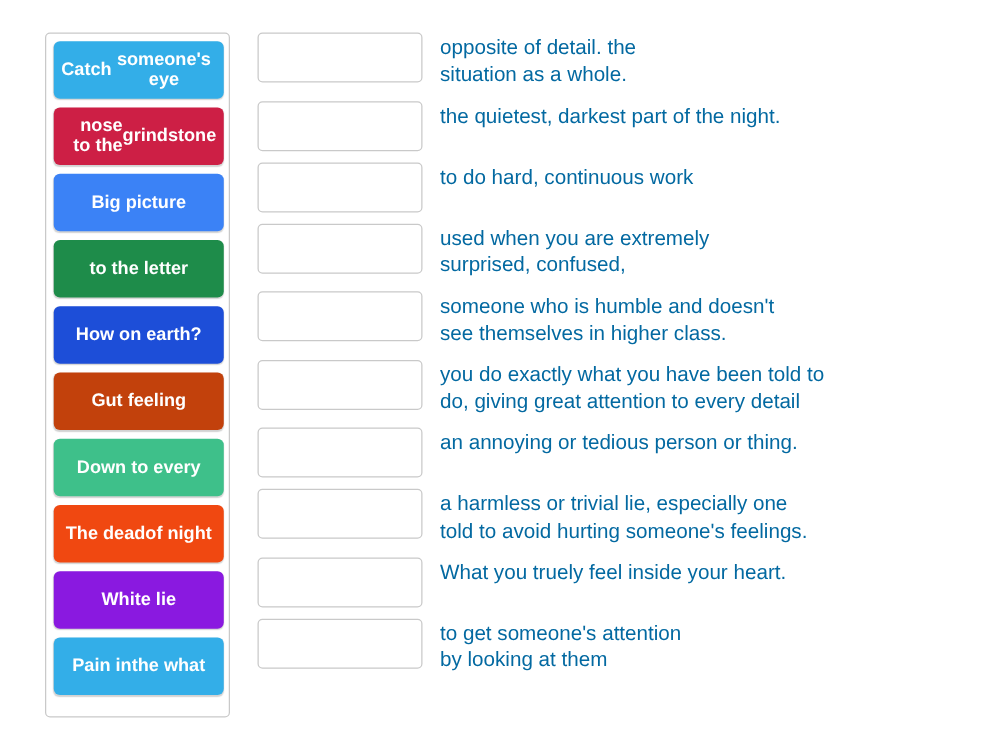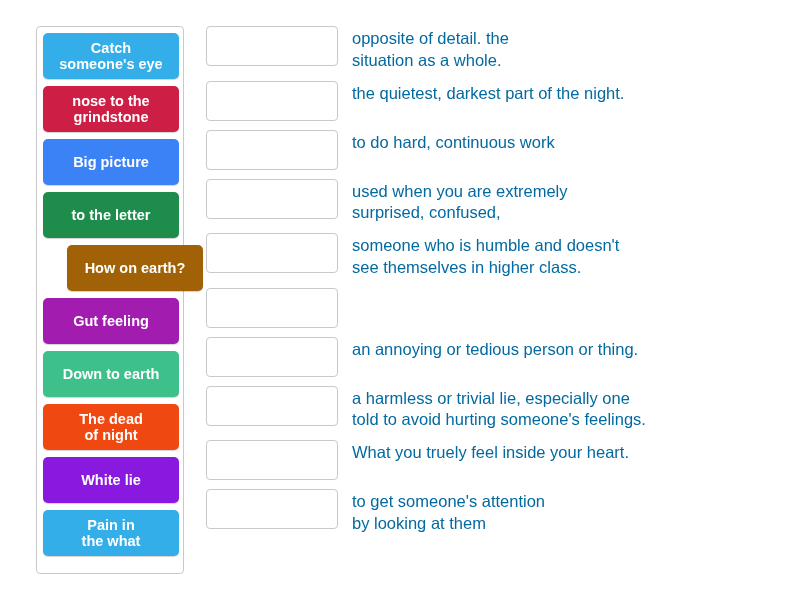--- a/index.html
+++ b/index.html
@@ -44,21 +44,20 @@
     line-height: 1.12;
     display: flex;
     align-items: center;
     justify-content: center;
     text-align: center;
     box-sizing: border-box;
     padding: 2px 6px;
     cursor: move;
     user-select: none;
     box-shadow: 0 1px 1px rgba(0,0,0,0.18);
-    flex-direction: column;
   }
 
   .tile span { display: block; }
 
   
   .rows {
     position: absolute;
     left: 206px;
     top: 26px;
     width: 560px;
@@ -105,28 +104,28 @@
       <div class="tile" style="background: rgb(205, 31, 69); text-align: right;">
         <span>nose to the</span>
         <span>grindstone</span>
       </div>
       <div class="tile" style="background: #3b82f6;">
         <span>Big picture</span>
       </div>
       <div class="tile" style="background: rgb(30, 140, 74);">
         <span>to the letter</span>
       </div>
-      <div class="tile" style="background: #a16207; margin-left: 24px;">
+      <div class="tile" style="background: #1d4ed8;">
         <span>How on earth?</span>
       </div>
-      <div class="tile" style="background: #a21caf; align-items: center;">
+      <div class="tile" style="background: #c2410c; align-items: center;">
         <span>Gut feeling</span>
       </div>
       <div class="tile" style="background: rgb(62, 192, 138);">
-        <span>Down to earth</span>
+        <span>Down to every</span>
       </div>
       <div class="tile" style="background: rgb(240, 72, 17); text-align: right;">
         <span>The dead</span>
         <span>of night</span>
       </div>
       <div class="tile" style="background: rgb(138, 25, 224); text-align: center;">
         <span>White lie</span>
       </div>
       <div class="tile" style="background: rgb(51, 174, 232);">
         <span>Pain in</span>
@@ -163,20 +162,24 @@
       </div>
       <div class="row">
         <div class="dropzone"></div>
         <div class="definition">
           <span class="ln">someone who is humble and doesn't</span>
           <span class="ln">see themselves in higher class.</span>
         </div>
       </div>
       <div class="row">
         <div class="dropzone"></div>
+        <div class="definition">
+          <span class="ln">you do exactly what you have been told to</span>
+          <span class="ln">do, giving great attention to every detail</span>
+        </div>
       </div>
       <div class="row">
         <div class="dropzone"></div>
         <div class="definition">
           <span class="ln">an annoying or tedious person or thing.</span>
         </div>
       </div>
       <div class="row">
         <div class="dropzone"></div>
         <div class="definition">

